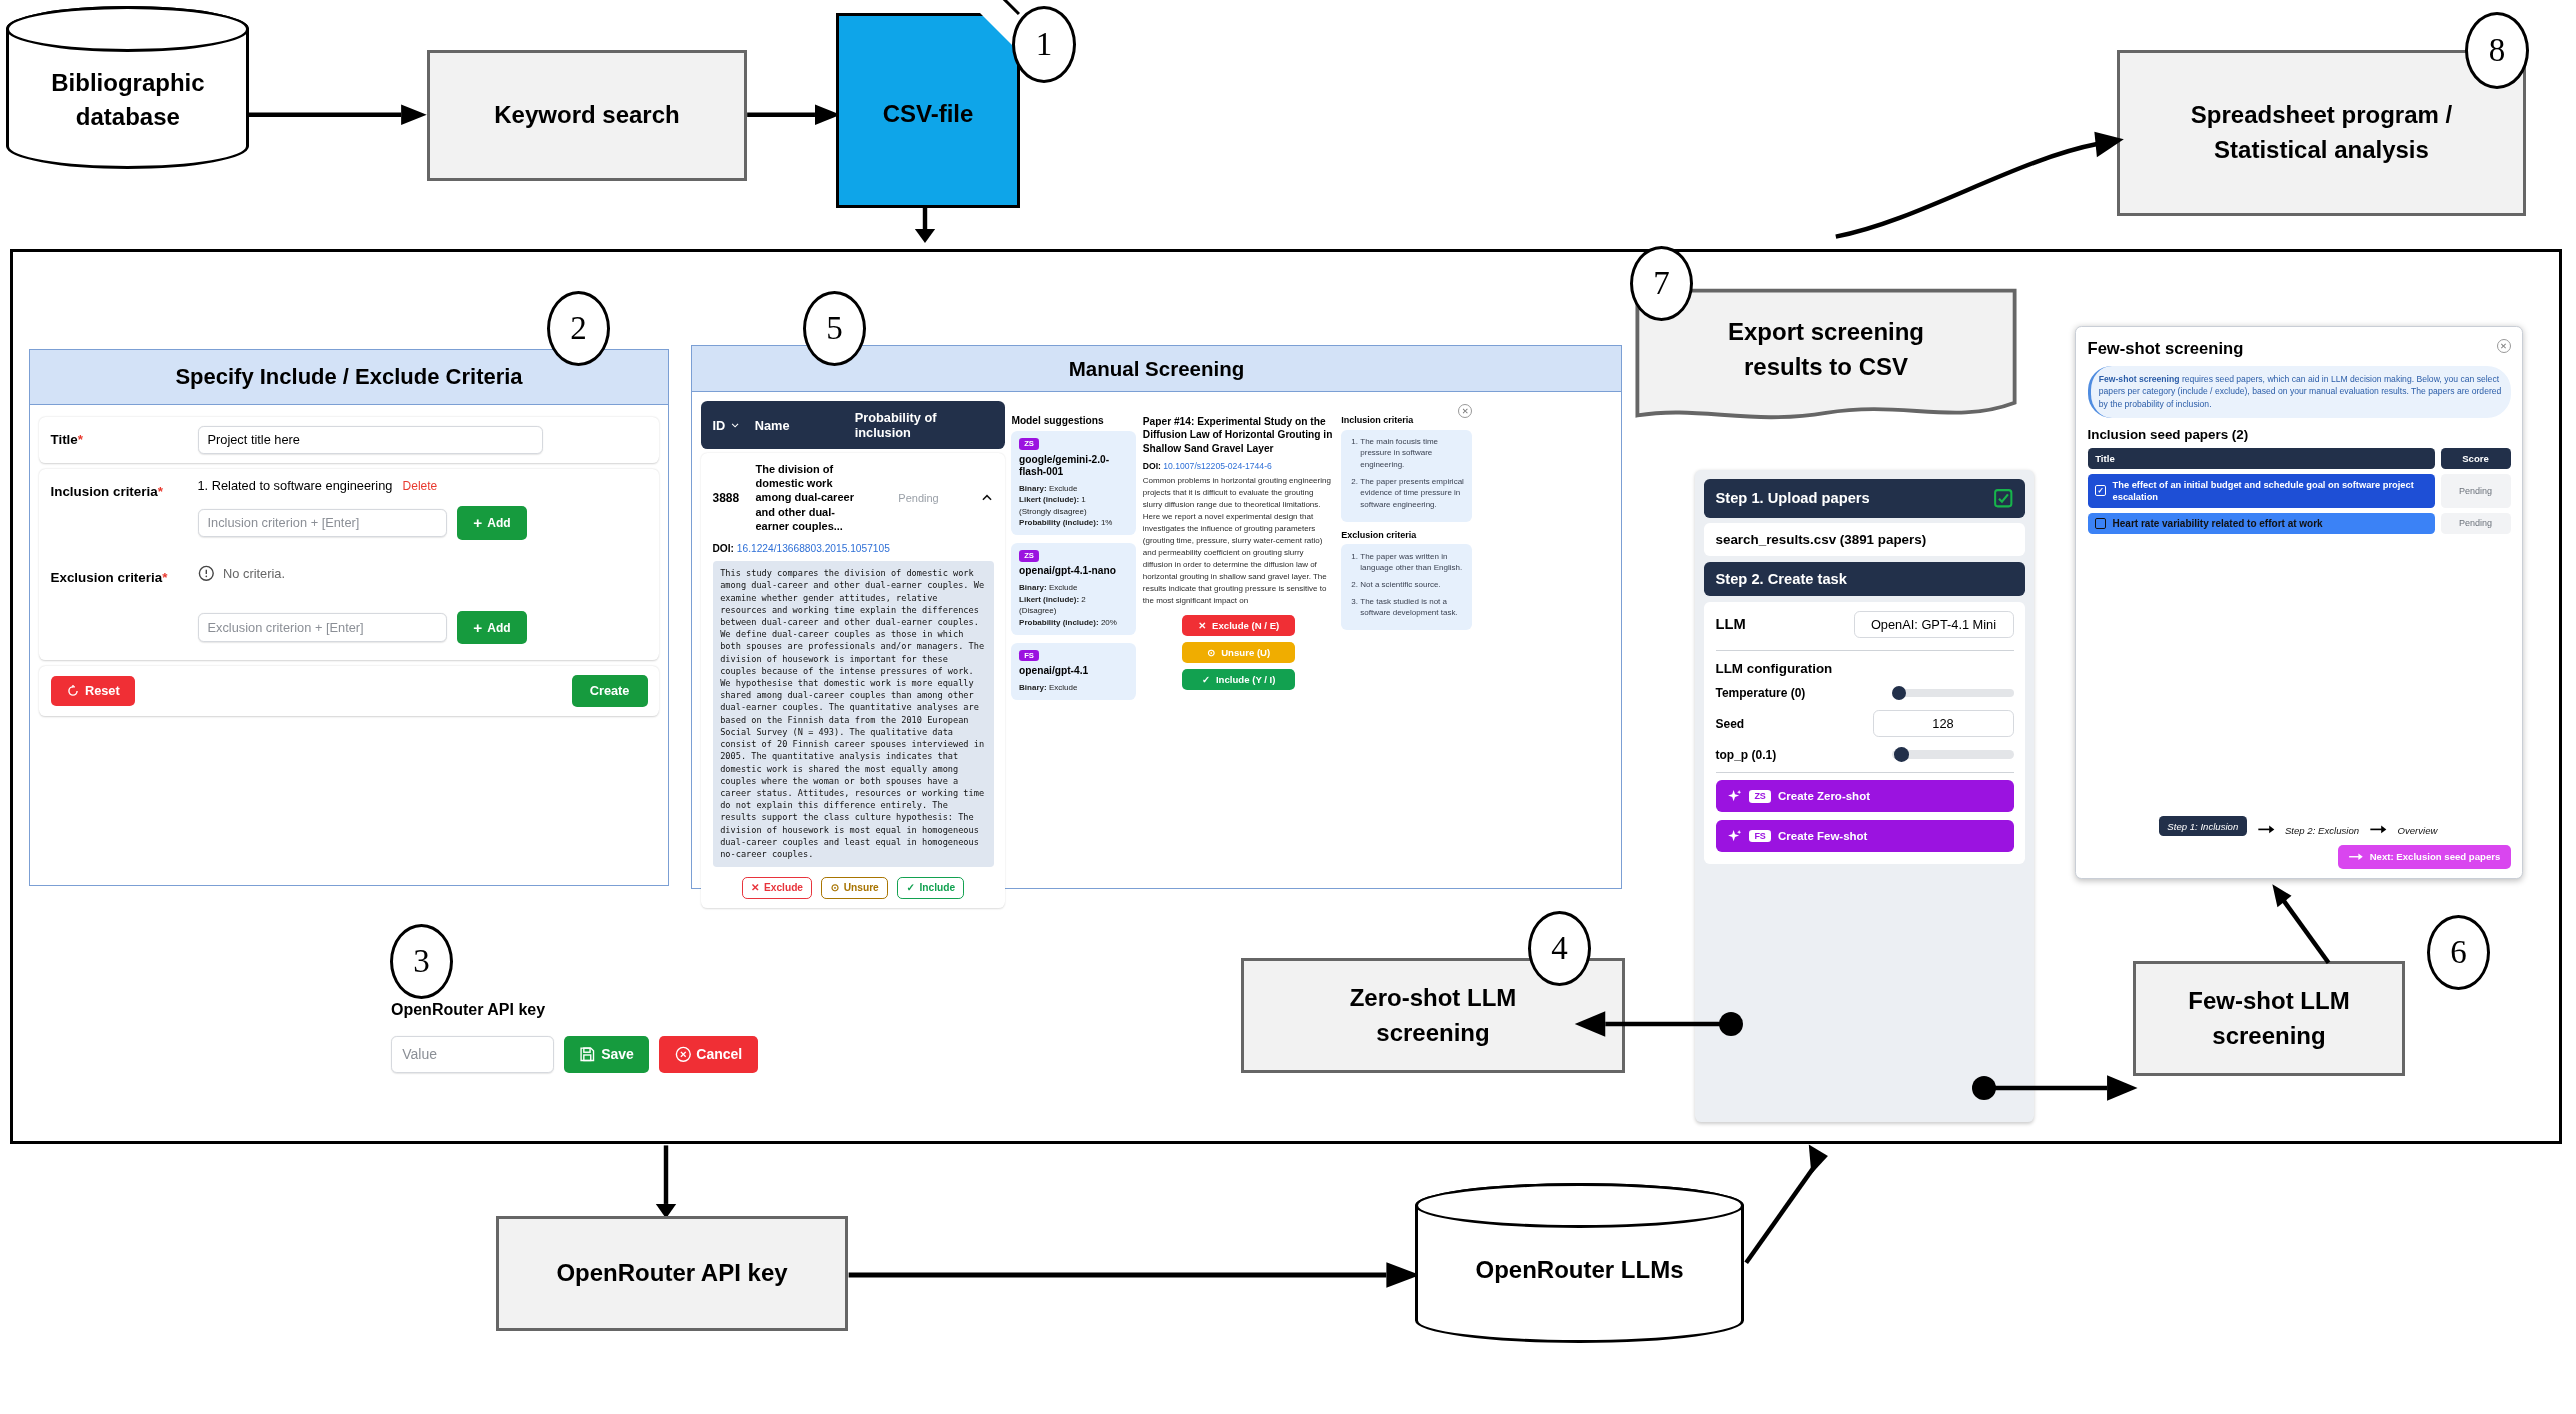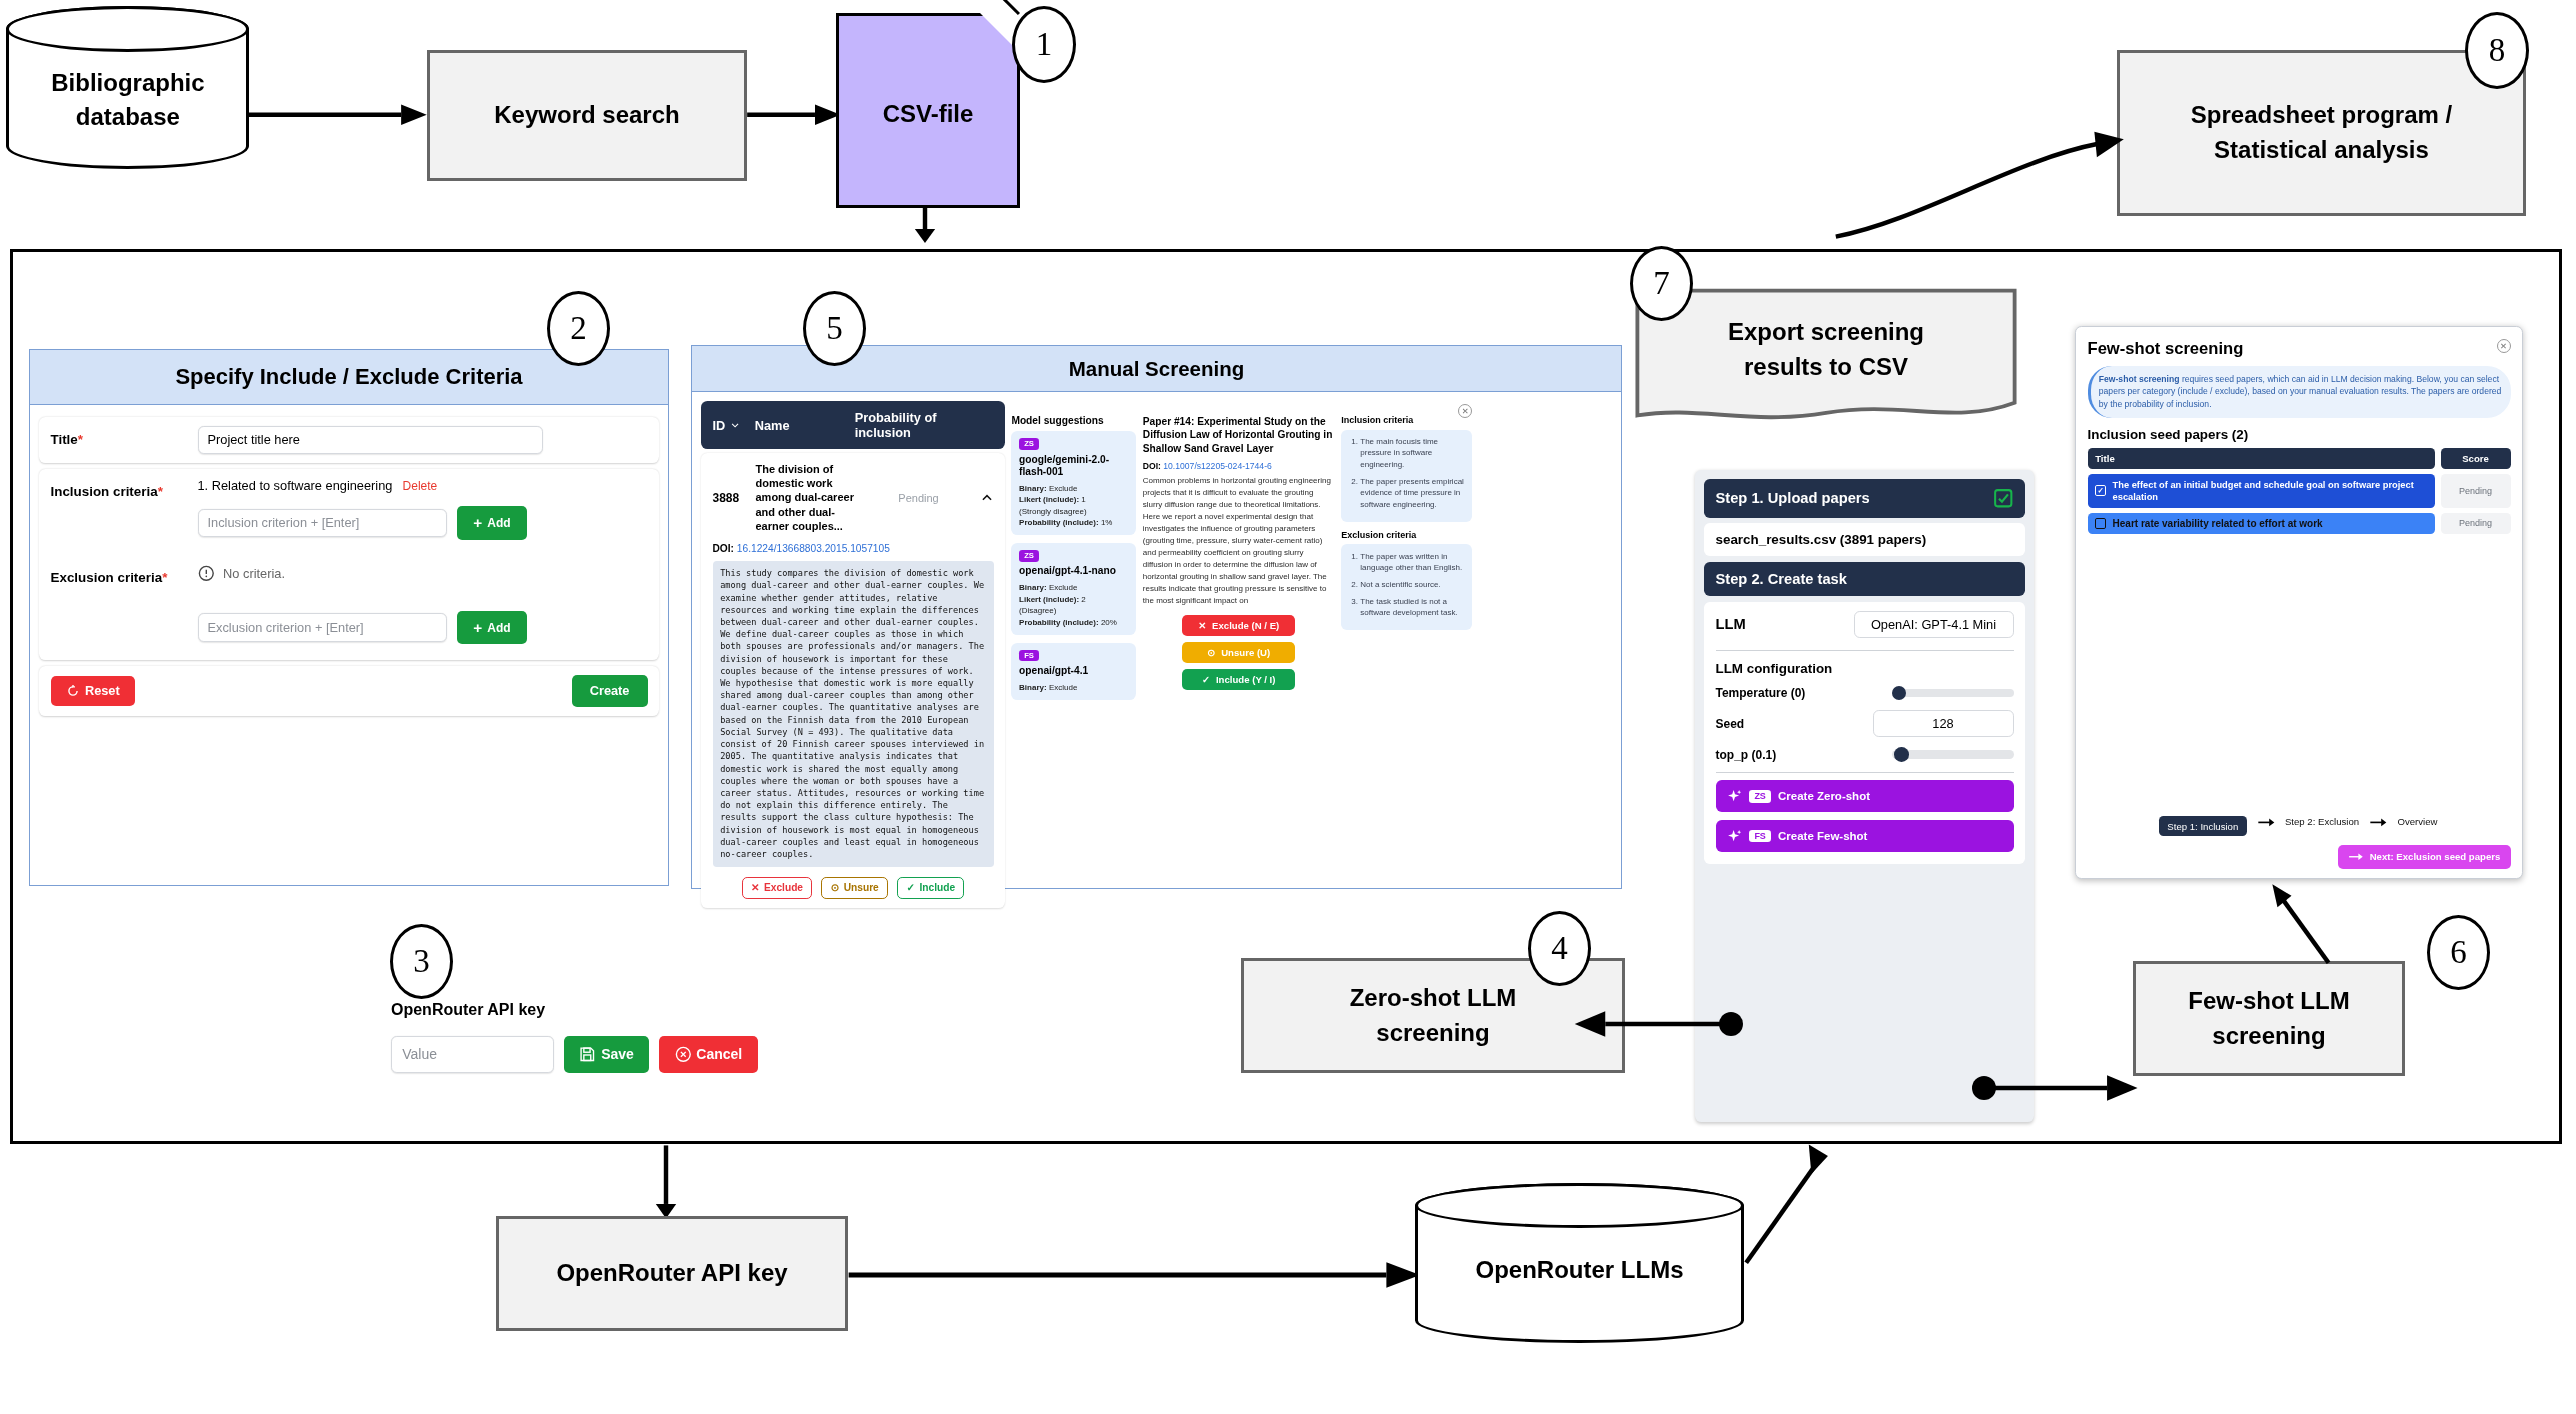--- a/index.html
+++ b/index.html
@@ -36,21 +36,21 @@
     background: #fff;
   }
   .fc-cyl-label {
     position: absolute; inset: 0;
     display: flex; align-items: center; justify-content: center;
     text-align: center; font-weight: bold; line-height: 1.4;
     z-index: 3;
   }
   .fc-doc {
     position: absolute;
-    background: #c4b5fd;
+    background: #0ea5e9;
     border: 3.2px solid #000;
   }
   .fc-doc-fold {
     position: absolute; top: -3.2px; right: -3.2px;
     width: 0; height: 0;
     border-left: 40px solid transparent;
     border-top: 40px solid #fff;
   }
   .fc-doc-fold-line {
     position: absolute; top: -2.6px; right: -2.6px;
@@ -601,21 +601,21 @@
   </div>
 
   <div class="fs-row">
     <div class="fs-cell fs-unsel" style="flex:1;">
       <span class="chk"></span>
       <span>Heart rate variability related to effort at work</span>
     </div>
     <div class="fs-score" style="width:70px;">Pending</div>
   </div>
 
-  <div style="position:absolute; left:10px; right:11.5px; bottom:42px; display:flex; align-items:flex-start; gap:10.2px; justify-content:center;">
+  <div style="position:absolute; left:10px; right:11.5px; bottom:42px; display:flex; align-items:flex-end; gap:10.2px; justify-content:center;font-style:italic;">
     <span class="crumb-active">Step 1: Inclusion</span>
     <svg width="18" height="12.8" viewBox="0 0 28 20">
       <line x1="2" y1="10" x2="20" y2="10" stroke="#000" stroke-width="2.6"></line>
       <polygon points="19,4 27,10 19,16" fill="#000"></polygon>
     </svg>
     <span class="crumb">Step 2: Exclusion</span>
     <svg width="18" height="12.8" viewBox="0 0 28 20">
       <line x1="2" y1="10" x2="20" y2="10" stroke="#000" stroke-width="2.6"></line>
       <polygon points="19,4 27,10 19,16" fill="#000"></polygon>
     </svg>

